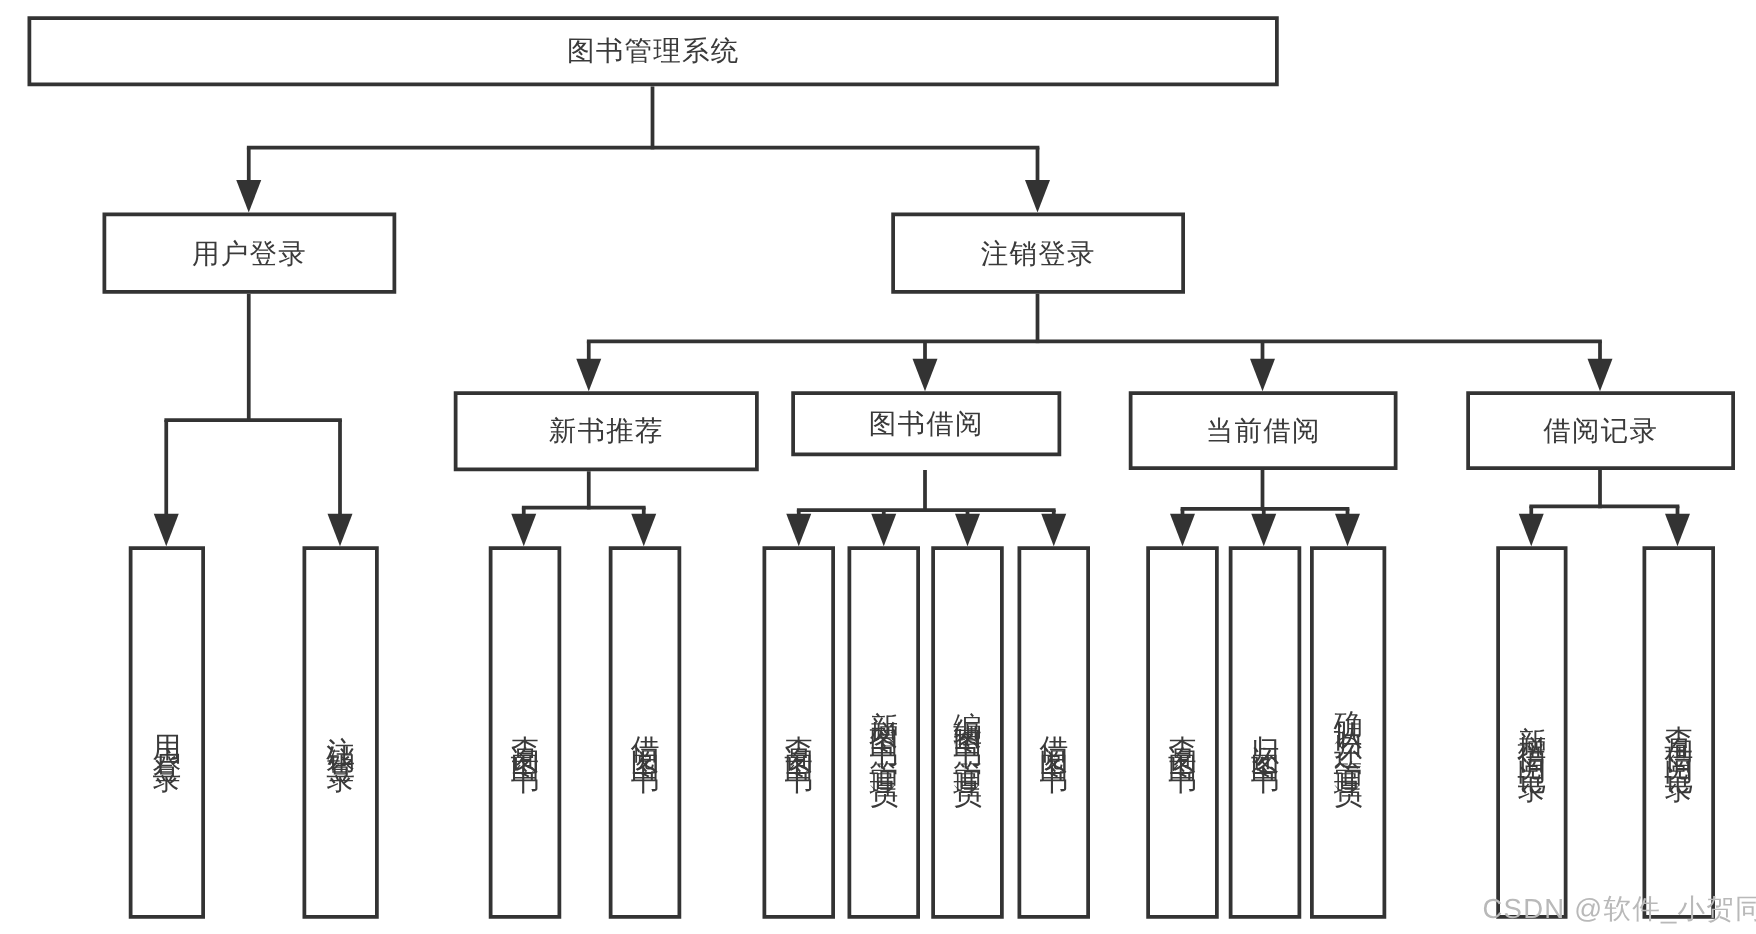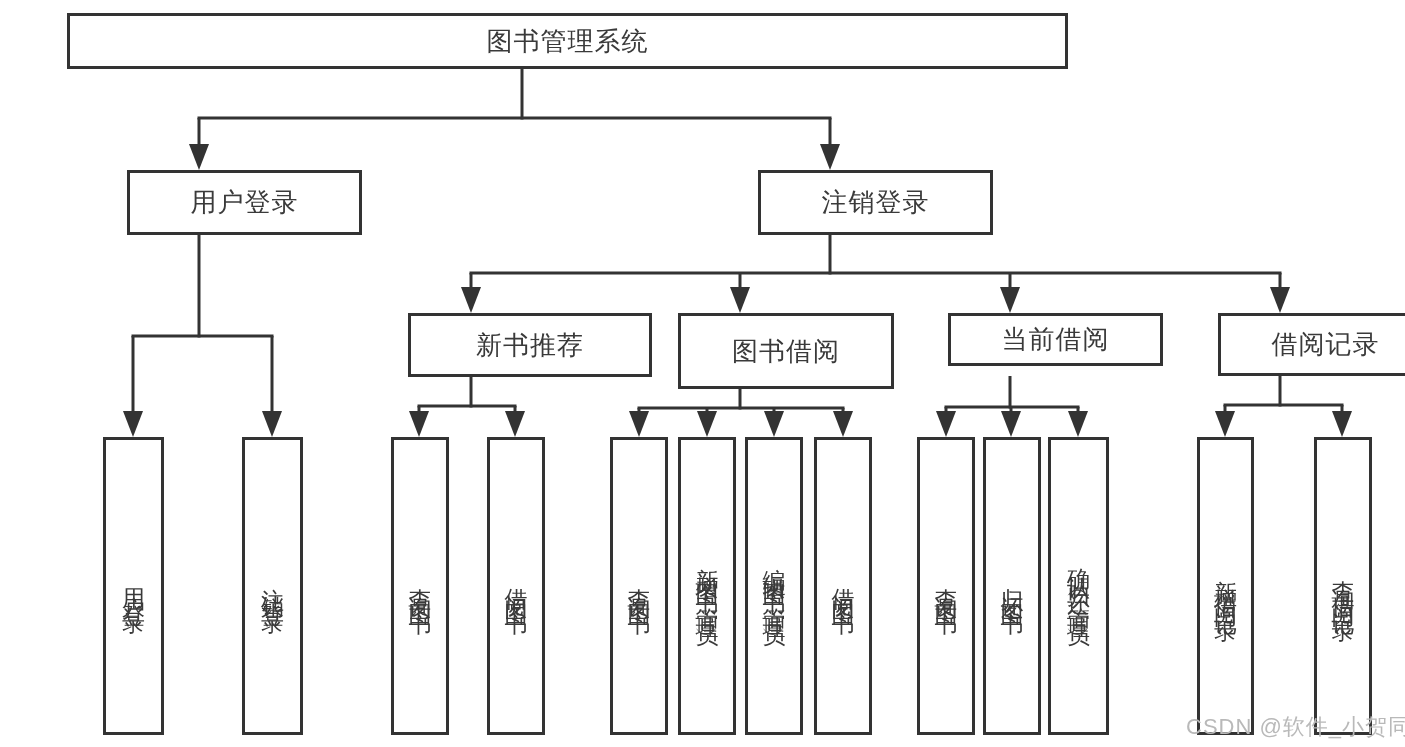--- a/index.html
+++ b/index.html
@@ -9,22 +9,22 @@
     font-family:"Liberation Sans",sans-serif;
     overflow:hidden;
   }
   #wires{position:absolute;left:0;top:0;}
   .ln{stroke:var(--line-color,#333333);stroke-width:3;fill:none;}
   .ah{fill:var(--line-color,#333333);stroke:none;}
   .node{
     position:absolute;box-sizing:border-box;
     background:#ffffff;border:3px solid var(--line-color,#333333);
     display:flex;align-items:center;justify-content:center;
-    font-size:26px;color:var(--text-color,#3a3a3a);
-    letter-spacing:1px;white-space:nowrap;margin-left:45px;
+    font-size:22px;color:var(--text-color,#3a3a3a);
+    letter-spacing:1px;white-space:nowrap;
   }
   .leaf{
     position:absolute;box-sizing:border-box;
     background:#ffffff;border:3px solid var(--line-color,#333333);
     display:flex;align-items:center;justify-content:center;
     color:var(--text-color,#3a3a3a);
   }
   .leaf span{
     writing-mode:vertical-lr;text-orientation:mixed;
     font-size:23px;line-height:1;letter-spacing:8px;
@@ -109,24 +109,24 @@
   <div class="node" style="left:82px;top:170px;width:235px;height:65px">
     <span>用户登录</span>
   </div>
   <div class="node" style="left:713px;top:170px;width:235px;height:65px">
     <span>注销登录</span>
   </div>
 
   <div class="node" style="left:363px;top:313px;width:244px;height:64px">
     <span>新书推荐</span>
   </div>
-  <div class="node" style="left:633px;top:313px;width:216px;height:76px">
+  <div class="node" style="left:633px;top:313px;width:216px;height:52px">
     <span>图书借阅</span>
   </div>
-  <div class="node" style="left:903px;top:313px;width:215px;height:53px">
+  <div class="node" style="left:903px;top:313px;width:215px;height:63px">
     <span>当前借阅</span>
   </div>
   <div class="node" style="left:1173px;top:313px;width:215px;height:63px">
     <span>借阅记录</span>
   </div>
 
   <div class="leaf" style="left:103px;top:437px;width:61px;height:298px">
     <span>用户登录</span>
   </div>
   <div class="leaf" style="left:242px;top:437px;width:61px;height:298px">

